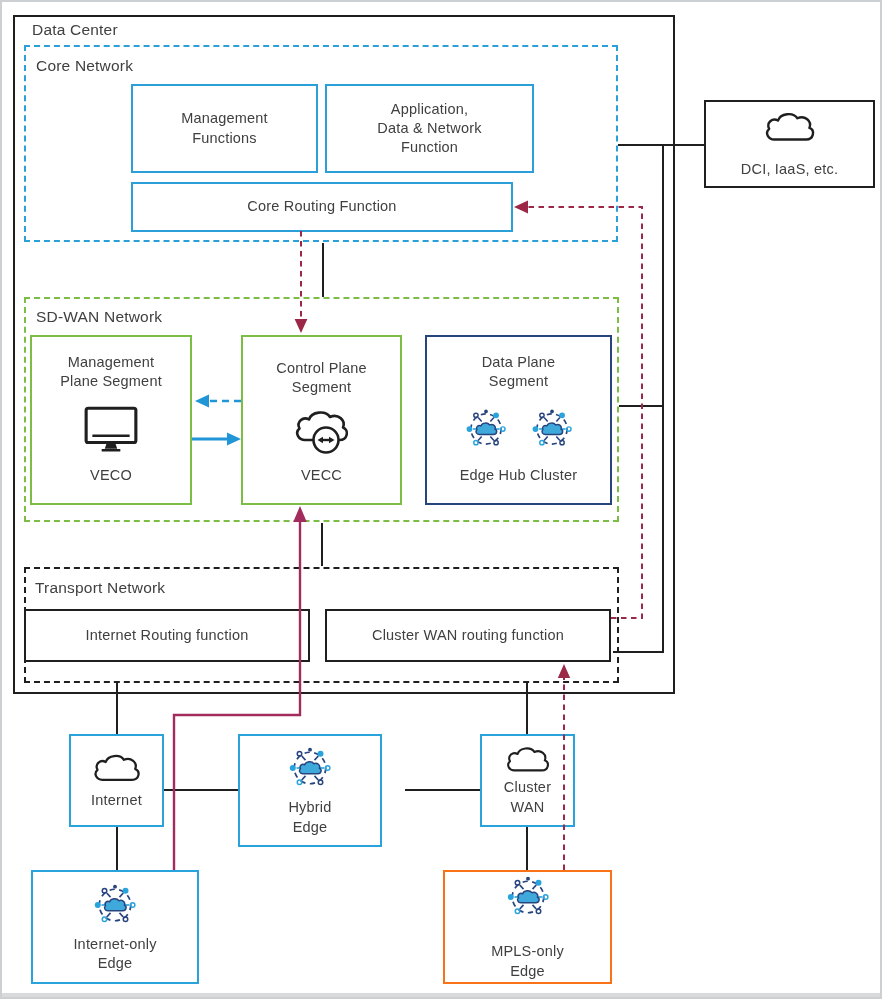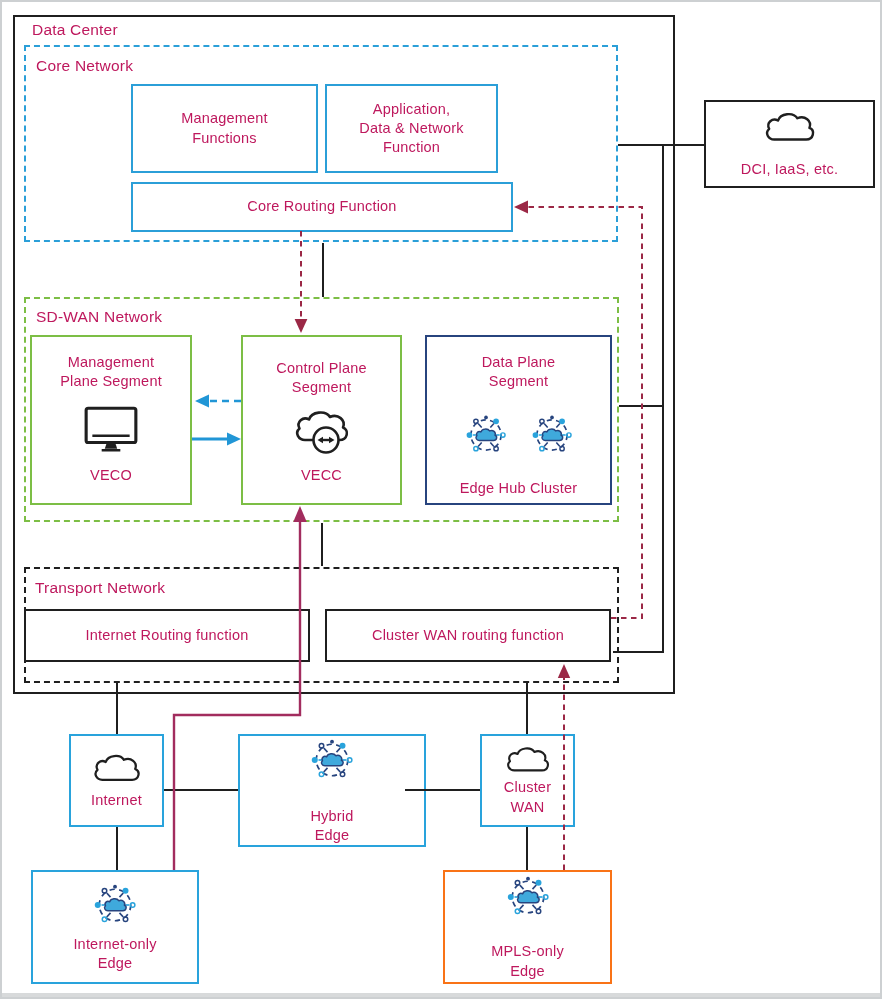--- a/index.html
+++ b/index.html
@@ -1,52 +1,52 @@
 <!DOCTYPE html>
 <html><head>
 <meta charset="utf-8">
 <style>
   html,body{margin:0;padding:0;background:#f2f2f2;}
   .canvas{
     position:relative;width:882px;height:999px;background:#ffffff;
     box-sizing:border-box;border:2px solid #CDD0D2;
-    font-family:"Liberation Sans", sans-serif;color:#be185d;overflow:hidden;
+    font-family:"Liberation Sans", sans-serif;color:#404040;overflow:hidden;
   }
   .bottom-strip{position:absolute;left:0;top:991px;width:882px;height:8px;background:#D8DADB;}
   .box{position:absolute;box-sizing:border-box;background:#ffffff;}
   .sec-label{position:absolute;font-size:15.5px;letter-spacing:.2px;white-space:pre-line;z-index:4;background:transparent;}
   .lbl{white-space:pre-line;text-align:center;font-size:14.5px;line-height:1.32;letter-spacing:.2px;}
   .flexc{display:flex;flex-direction:column;align-items:center;justify-content:center;}
   .flexsb{display:flex;flex-direction:column;align-items:center;justify-content:space-between;}
 
   
   #dc-box{left:11px;top:13px;width:662px;height:679px;border:2.4px solid #1F1F1F;background:transparent;z-index:1;}
   #core-box{left:22px;top:43px;width:594px;height:197px;border:2px dashed #2B9FD8;background:transparent;z-index:1;}
   #sdwan-box{left:22px;top:295px;width:595px;height:225px;border:2px dashed #7CBE45;background:transparent;z-index:1;}
   #transport-box{left:22px;top:565px;width:595px;height:116px;border:2px dashed #1F1F1F;background:transparent;z-index:1;}
 
   
   #mgmt-fn{left:129px;top:82px;width:187px;height:89px;border:2px solid #2B9FD8;z-index:2;}
-  #app-fn{left:323px;top:82px;width:173px;height:89px;border:2px solid #2B9FD8;z-index:2;}
+  #app-fn{left:323px;top:82px;width:209px;height:89px;border:2px solid #2B9FD8;z-index:2;}
   #core-routing{left:129px;top:180px;width:382px;height:50px;border:2px solid #2B9FD8;z-index:2;}
   #dci{left:702px;top:98px;width:171px;height:88px;border:2px solid #1F1F1F;z-index:2;gap:14px;}
 
   
   #mps{left:28px;top:333px;width:162px;height:170px;border:2px solid #7CBE45;z-index:2;padding:16px 4px 18px;}
   #cps{left:239px;top:333px;width:161px;height:170px;border:2px solid #7CBE45;z-index:2;padding:22px 4px 18px;}
-  #dps{left:423px;top:333px;width:187px;height:170px;border:2px solid #27447E;z-index:2;padding:16px 4px 5px;}
+  #dps{left:423px;top:333px;width:187px;height:170px;border:2px solid #27447E;z-index:2;padding:16px 4px 18px;}
   .icon-row{display:flex;gap:20px;align-items:center;}
 
   
   #irf{left:22px;top:607px;width:286px;height:53px;border:2px solid #1F1F1F;z-index:2;}
   #pwrf{left:323px;top:607px;width:286px;height:53px;border:2px solid #1F1F1F;z-index:2;}
 
   
   #internet{left:67px;top:732px;width:95px;height:93px;border:2px solid #29A3DC;z-index:2;gap:5px;}
-  #hybrid{left:236px;top:732px;width:188px;height:113px;border:2px solid #29A3DC;z-index:2;gap:6px;justify-content:space-between;}
+  #hybrid{left:236px;top:732px;width:144px;height:113px;border:2px solid #29A3DC;z-index:2;gap:6px;}
   #pwan{left:478px;top:732px;width:95px;height:93px;border:2px solid #29A3DC;z-index:2;gap:2px;}
   #ioe{left:29px;top:868px;width:168px;height:114px;border:2px solid #29A3DC;z-index:2;gap:6px;}
   #moe{left:441px;top:868px;width:169px;height:114px;border:2px solid #f97316;z-index:2;gap:21px;}
 
   
   .wires{position:absolute;left:0;top:0;z-index:6;pointer-events:none;}
   .k{stroke:#1F1F1F;stroke-width:2;fill:none;}
   .rd{stroke:#9B2846;stroke-width:2;fill:none;stroke-dasharray:5.5 4.5;}
   .rf{fill:#9B2846;}
   .m{stroke:#A22C5E;stroke-width:2.4;fill:none;}

